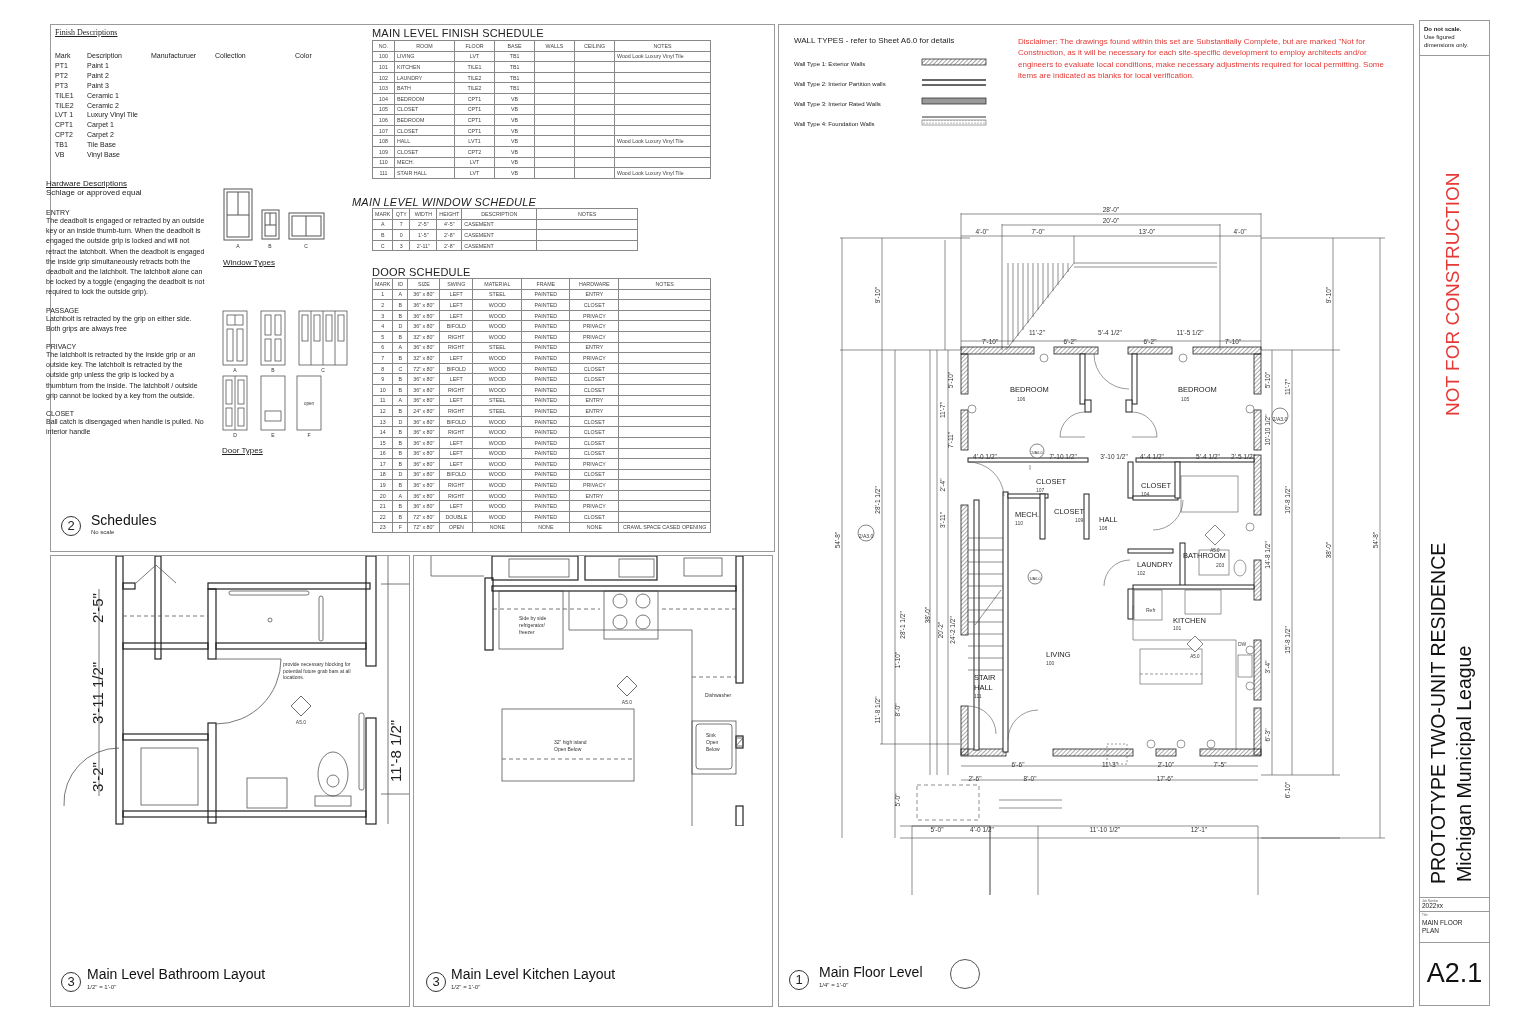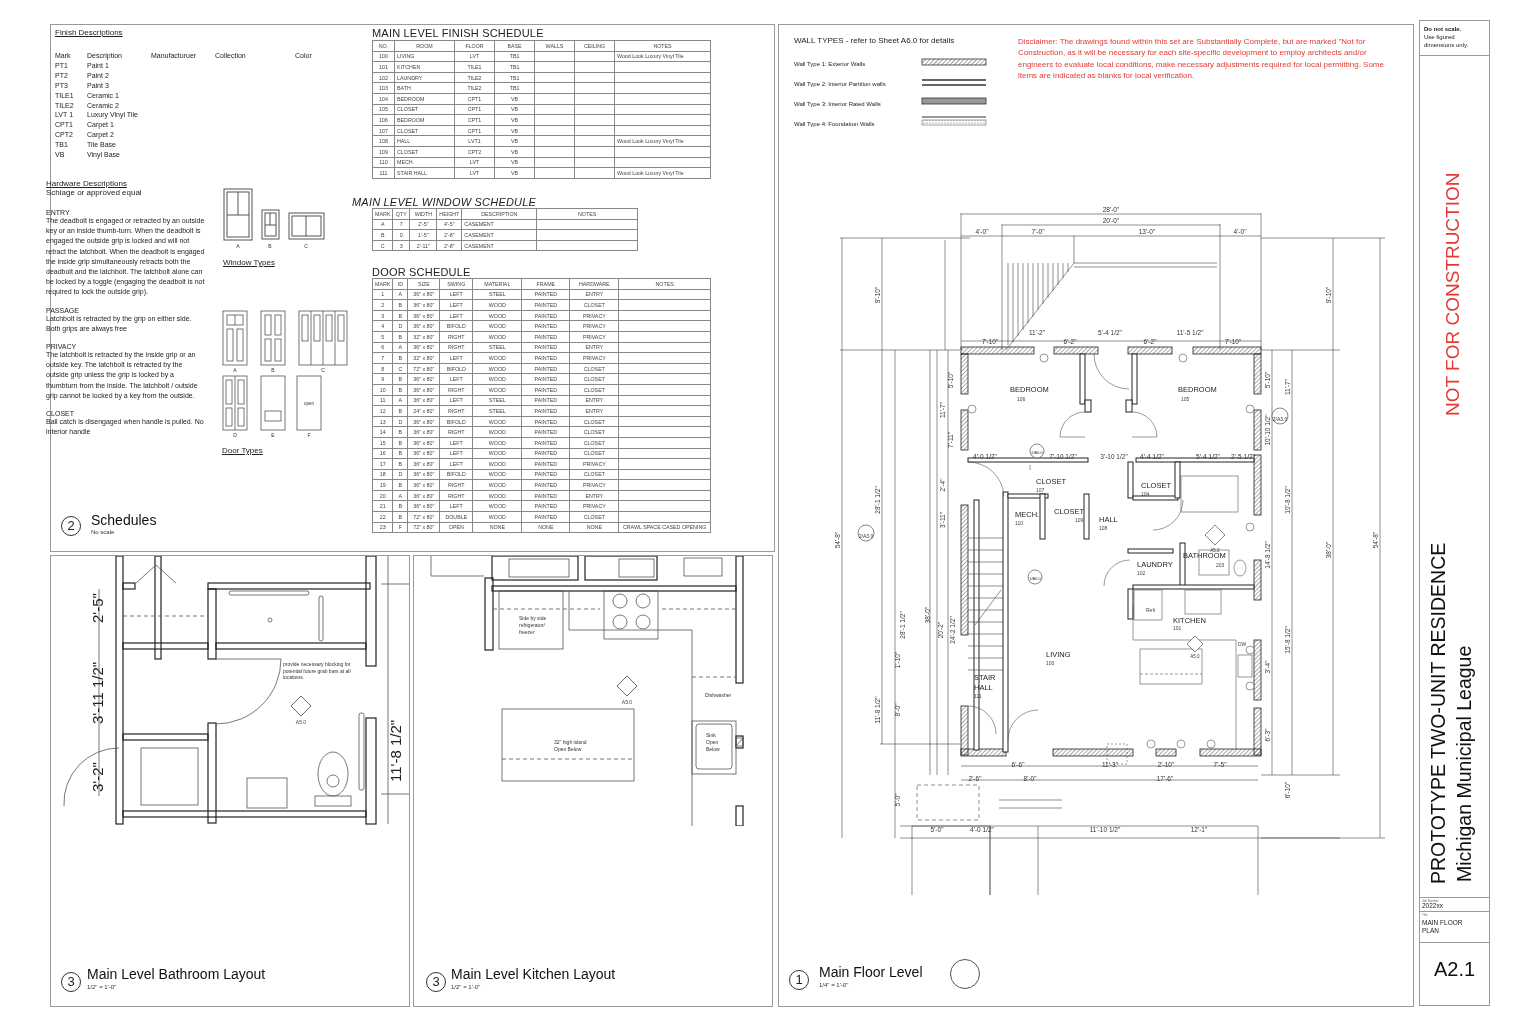--- a/index.html
+++ b/index.html
@@ -21,21 +21,21 @@
   .red { color: #e53935; }
   .vert { position: absolute; transform: rotate(-90deg); transform-origin: left top; white-space: nowrap; }
   svg text { font-family: "Liberation Sans", sans-serif; }
 </style>
 </head>
 <body>
 
 <div class="frame" style="left:50px;top:24px;width:725px;height:528px;"></div>
 
 <div class="abs" style="left:55px;top:28px;width:310px;">
-  <div class="t8 ul" style="margin-bottom:14px;">Finish Descriptions</div>
+  <div class="t8 ul" style="margin-bottom:14px;font-family:Liberation Serif, serif;">Finish Descriptions</div>
   <div class="fd-row">
     <span>Mark</span>
     <span style="width:64px">Description</span>
     <span style="width:64px">Manufacturuer</span>
     <span style="width:80px">Collection</span>
     <span>Color</span>
   </div>
   <div class="fd-row">
       <span>PT1</span>
       <span>Paint 1</span>
@@ -979,13 +979,13 @@
 <div class="abs" style="left:1419px;top:897px;width:71px;border-top:1px solid #9a9a9a;"></div>
 <div class="abs" style="left:1422px;top:899px;font-size:3px;color:#666;">Job Number</div>
 <div class="abs" style="left:1422px;top:902px;font-size:6.5px;">2022xx</div>
 <div class="abs" style="left:1419px;top:911px;width:71px;border-top:1px solid #9a9a9a;"></div>
 <div class="abs" style="left:1422px;top:913px;font-size:3px;color:#666;">Title</div>
 <div class="abs" style="left:1422px;top:919px;font-size:6.5px;line-height:8px;">
   <div>MAIN FLOOR</div>
   <div>PLAN</div>
 </div>
 <div class="abs" style="left:1419px;top:942px;width:71px;border-top:1px solid #9a9a9a;"></div>
-<div class="abs" style="left:1419px;top:958px;width:71px;text-align:center;font-size:20px;color:#111;">A2.1</div>
+<div class="abs" style="left:1419px;top:958px;width:71px;text-align:center;font-size:27px;color:#111;">A2.1</div>
 
 </body></html>

